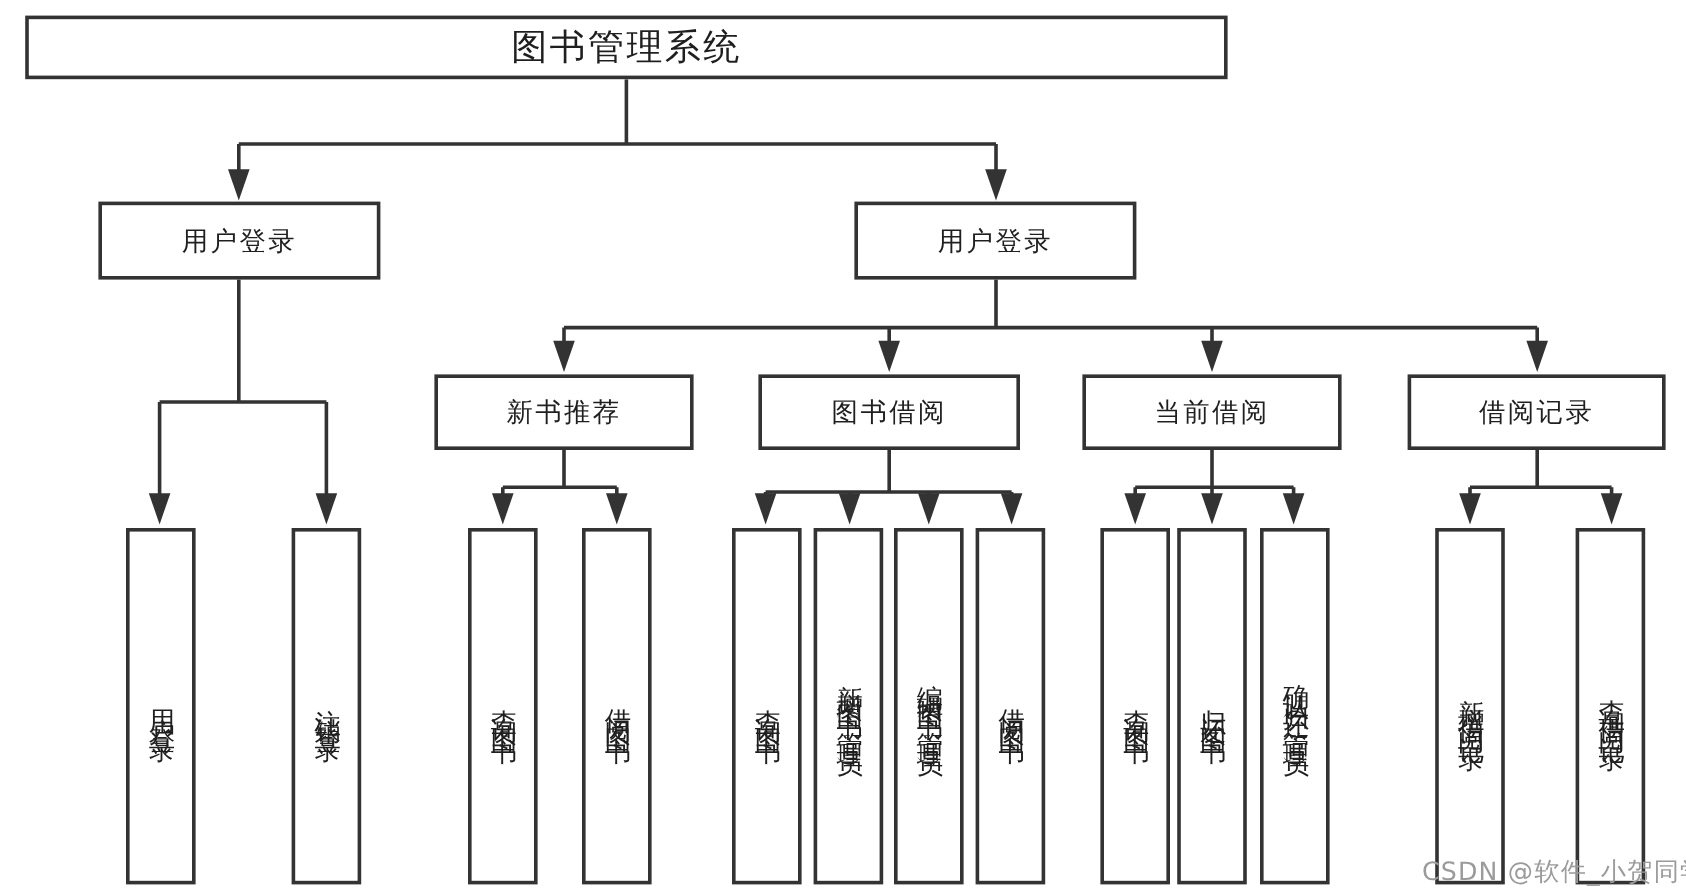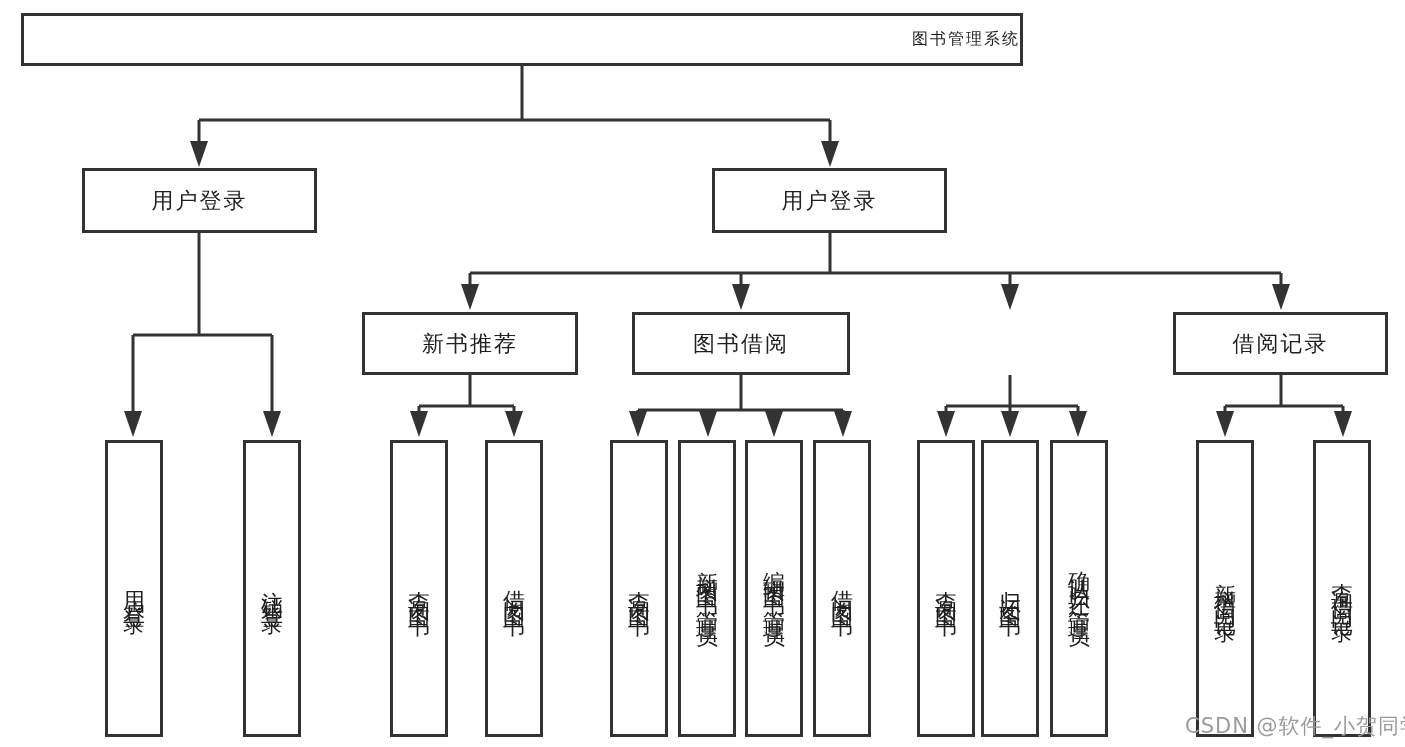--- a/index.html
+++ b/index.html
@@ -20,21 +20,21 @@
     box-sizing: border-box;
     border: 3px solid #333333;
     background: #ffffff;
     display: flex;
     align-items: center;
     justify-content: center;
     color: #1f1f1f;
     text-align: center;
   }
   .h-node { font-size: 22px; letter-spacing: 2px; white-space: nowrap; }
-  .n-root      { left: 21px;   top: 13px;  width: 1002px; height: 53px; font-size: 16px; justify-content: flex-end; }
+  .n-root      { left: 21px;   top: 13px;  width: 1002px; height: 53px; font-size: 30px; }
   .n-user-login{ left: 82px;   top: 168px; width: 235px;  height: 65px; }
   .n-book-mgmt { left: 712px;  top: 168px; width: 235px;  height: 65px; }
   .n-new-book  { left: 362px;  top: 312px; width: 216px;  height: 63px; }
   .n-borrow    { left: 632px;  top: 312px; width: 218px;  height: 63px; }
   .n-current   { left: 902px;  top: 312px; width: 216px;  height: 63px; }
   .n-records   { left: 1173px; top: 312px; width: 215px;  height: 63px; }
 
   .leaf {
     top: 440px; width: 58px; height: 297px;
     font-size: 22px;
@@ -114,20 +114,23 @@
   <div class="node h-node n-book-mgmt">
     <span>用户登录</span>
   </div>
 
   <div class="node h-node n-borrow">
     <span>图书借阅</span>
   </div>
   <div class="node h-node n-new-book">
     <span>新书推荐</span>
   </div>
+  <div class="node h-node n-current">
+    <span>当前借阅</span>
+  </div>
   <div class="node h-node n-records">
     <span>借阅记录</span>
   </div>
 
   <div class="node leaf l-a1">
     <span>用户登录</span>
   </div>
   <div class="node leaf l-a2">
     <span>注销登录</span>
   </div>

